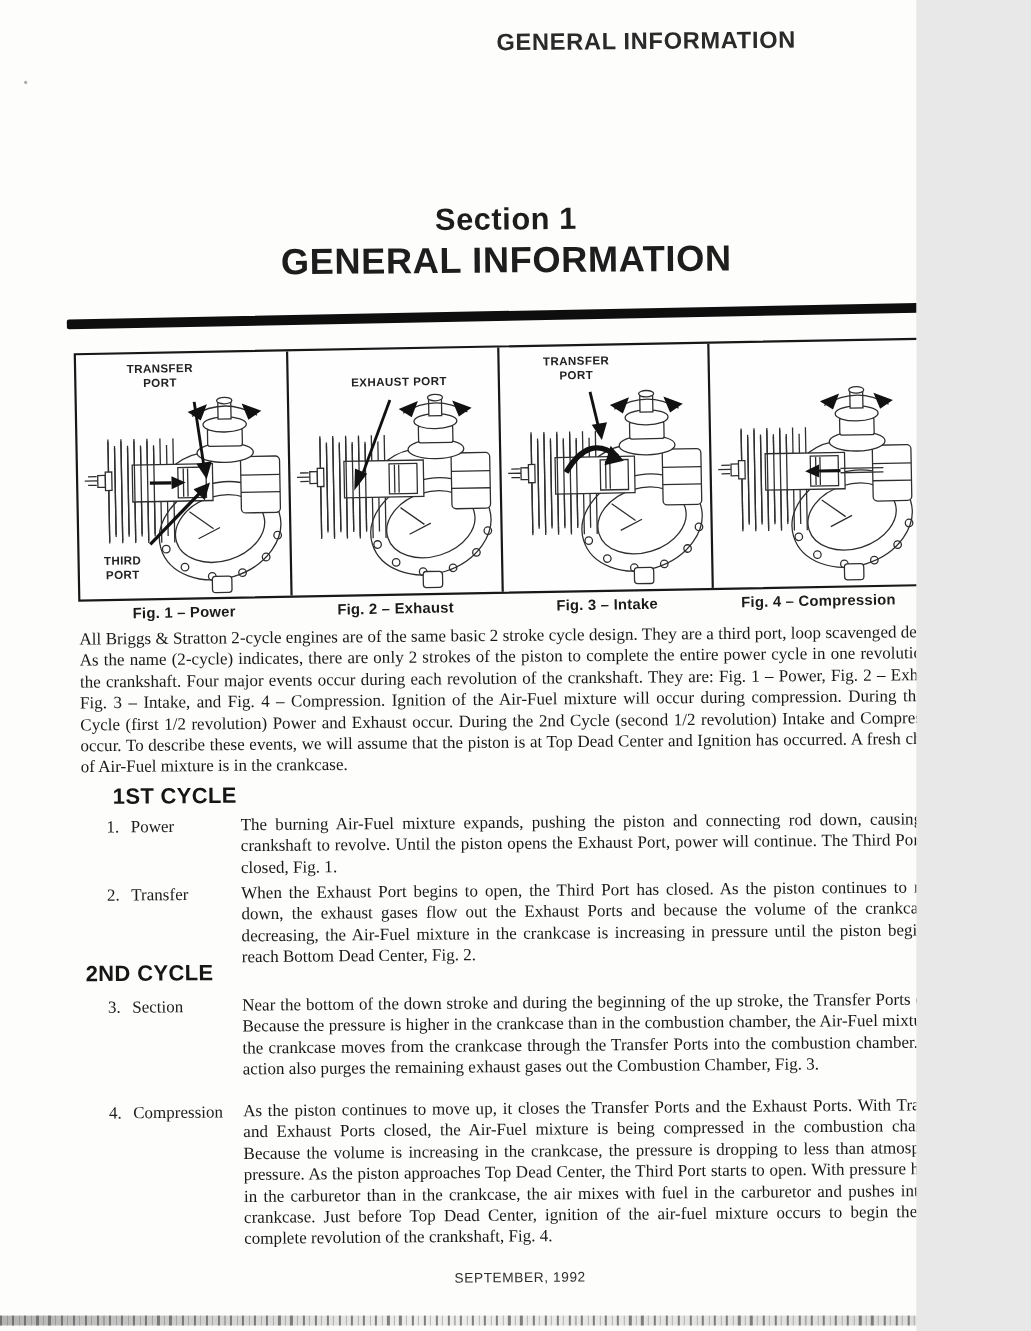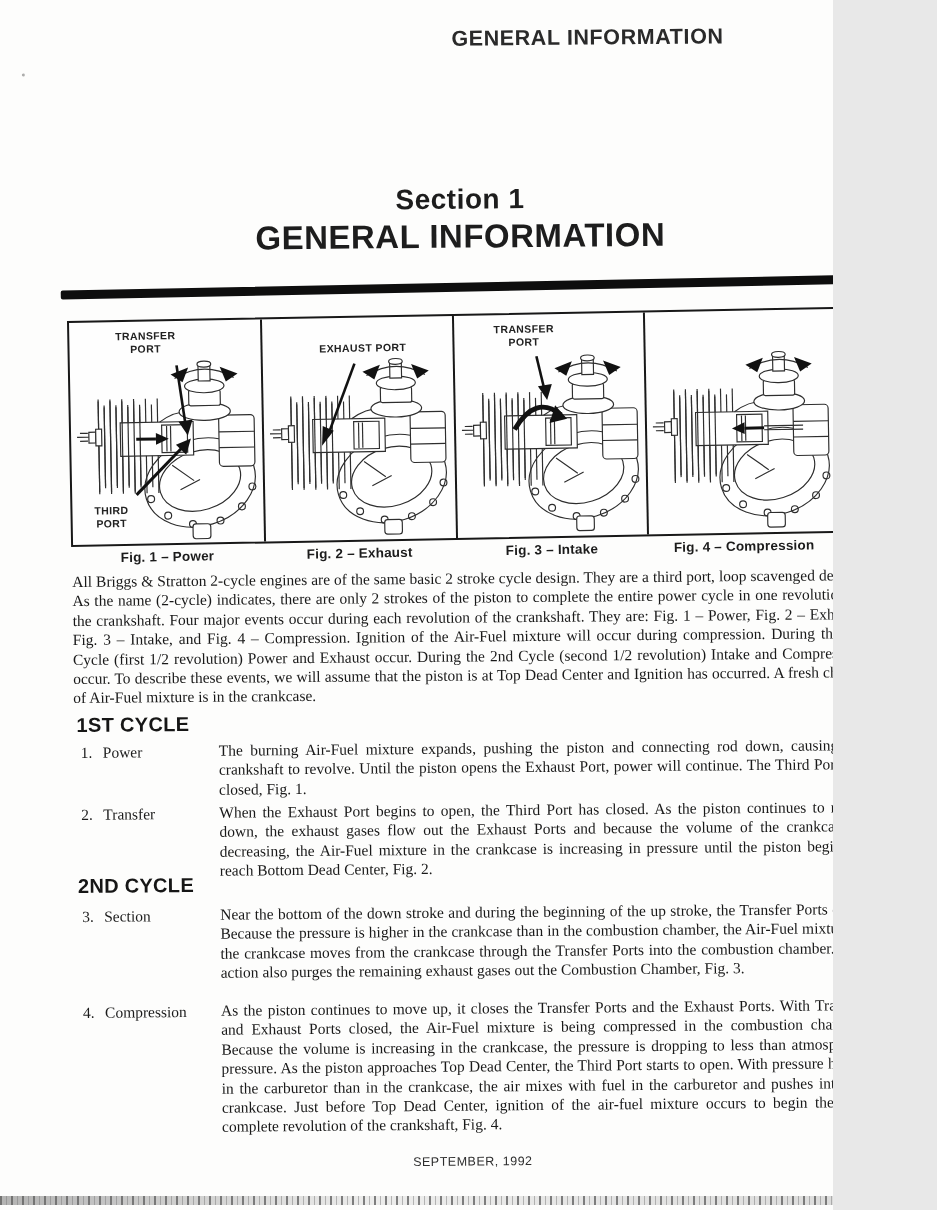--- a/index.html
+++ b/index.html
@@ -57,24 +57,24 @@
   
   .intro {
     position:absolute; left:73px; top:569px; width:791px;
     font-size:15.5px; line-height:19.4px; text-align:justify; color:#191919;
   }
   .cycle-heading {
     position:absolute; left:76px;
     font-family:"Liberation Sans", sans-serif; font-weight:800; font-size:20px;
     letter-spacing:.3px; color:#161616;
   }
-  .h-cycle1 { top:711px; } .h-cycle2 { top:872px; }
+  .h-cycle1 { top:711px;margin-left:26px; } .h-cycle2 { top:872px; }
   .item { position:absolute; left:80px; width:784px; }
   .item-1 { top:739px; } .item-2 { top:801px; } .item-3 { top:903px; } .item-4 { top:999px; }
-  .item .label { position:absolute; left:0; top:2px; font-size:15.5px; }
+  .item .label { position:absolute; left:16px; top:2px; font-size:15.5px; }
   .item .label .num { display:inline-block; width:22px; }
   .item .body { margin-left:138px; width:646px; font-size:15.5px; line-height:19.4px; text-align:justify; color:#191919; }
 
   
   .footer-date {
     position:absolute; left:0; top:1155px; width:937px; text-align:center;
     font-family:"Liberation Sans", sans-serif; font-size:12.5px; letter-spacing:.5px; color:#2e2e2e;
   }
   .page-number {
     position:absolute; left:836px; top:1144px;

